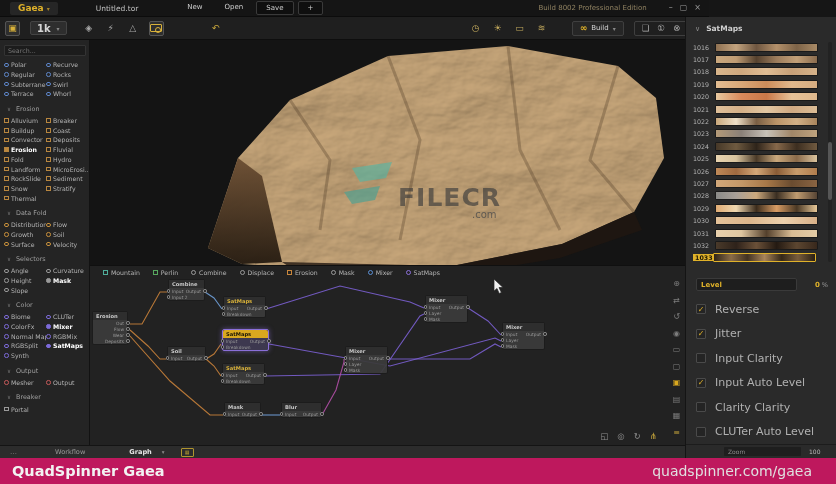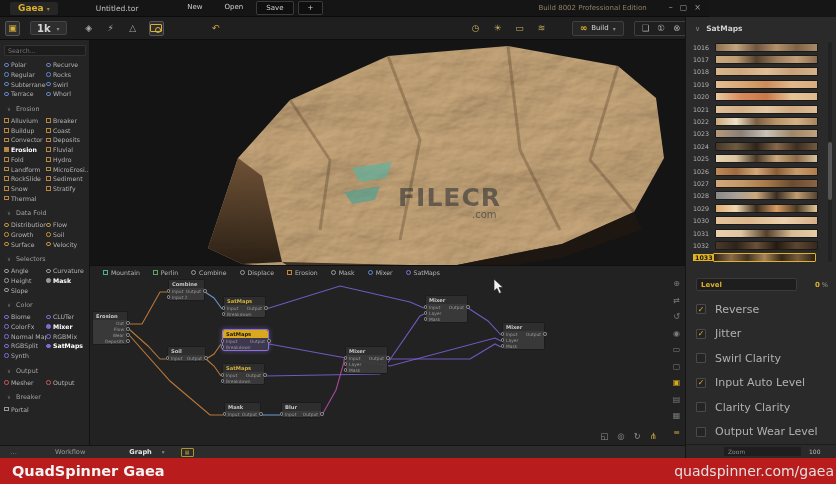--- a/index.html
+++ b/index.html
@@ -108,23 +108,23 @@
   #graph-corner .icon{color:#8f8f8f;font-size:8.5px;}
   #cursor{position:absolute;z-index:9;}
 
   
   #tabstrip{position:absolute;left:0;top:445px;width:685px;height:13px;background:#2c2c2c;border-top:1px solid #141414;display:flex;align-items:center;gap:10px;padding-left:10px;}
   #tab-more{color:#8a8a8a;font-size:7px;}
   #tab-workflow{color:#9a9a9a;font-size:6.6px;margin-left:28px;}
   #tab-graph{color:#e3e3e3;font-size:6.6px;font-weight:bold;margin-left:34px;}
   #tab-caret{color:#8a8a8a;font-size:5.5px;}
   #tab-kbd{width:13px;height:9px;border:1px solid #b0952f;border-radius:1px;color:#b0952f;font-size:5px;display:flex;align-items:center;justify-content:center;margin-left:6px;}
-  #statusbar{position:absolute;left:0;top:458px;width:836px;height:26px;background:#b91c1c;display:flex;align-items:center;}
+  #statusbar{position:absolute;left:0;top:458px;width:836px;height:26px;background:#be185d;display:flex;align-items:center;}
   #status-left{color:#f2f2f2;font-size:14.5px;font-weight:bold;margin-left:12px;}
-  #status-right{color:#e0e0e0;font-size:14px;margin-left:auto;margin-right:2px;}
+  #status-right{color:#e0e0e0;font-size:14px;margin-left:auto;margin-right:24px;}
 </style>
 </head>
 <body>
 
 <div id="app">
 
   <div id="titlebar">
     <div class="logo-box">
       <span class="logo-text">Gaea</span>
       <span class="logo-caret">▾</span>
@@ -793,33 +793,33 @@
           <div class="cb-row">
             <span class="cb-box">✓</span>
             <span class="cb-label">Reverse</span>
           </div>
           <div class="cb-row">
             <span class="cb-box">✓</span>
             <span class="cb-label">Jitter</span>
           </div>
           <div class="cb-row">
             <span class="cb-box"></span>
-            <span class="cb-label">Swirl Clarity</span>
+            <span class="cb-label">Input Clarity</span>
           </div>
           <div class="cb-row">
             <span class="cb-box">✓</span>
             <span class="cb-label">Input Auto Level</span>
           </div>
           <div class="cb-row">
             <span class="cb-box"></span>
             <span class="cb-label">Clarity Clarity</span>
           </div>
           <div class="cb-row">
             <span class="cb-box"></span>
-            <span class="cb-label">Output Wear Level</span>
+            <span class="cb-label">CLUTer Auto Level</span>
           </div>
         </div>
     </div>
     <div id="rp-zoom">
       <div id="zoom-field">
         <span id="zoom-label">Zoom</span>
       </div>
       <span id="zoom-val">100</span>
     </div>
   </div>

